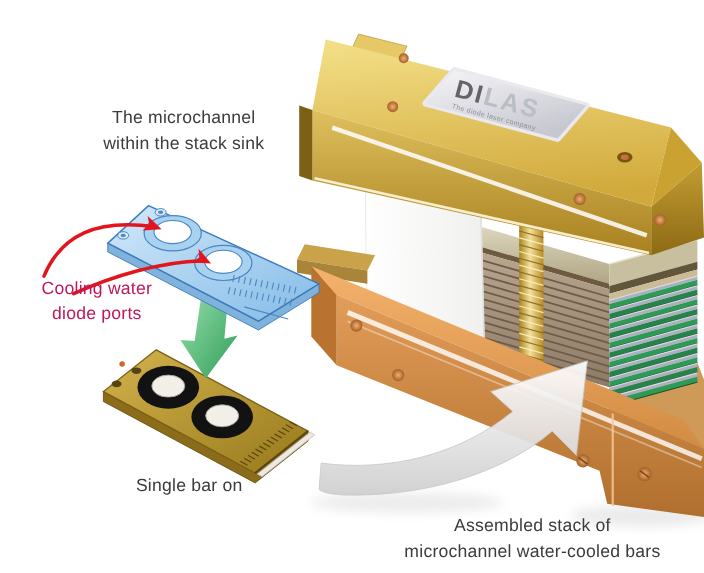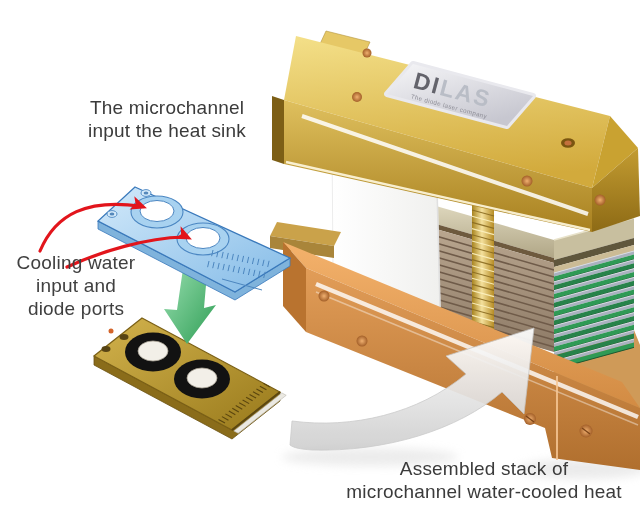--- a/index.html
+++ b/index.html
@@ -1,25 +1,25 @@
 <!DOCTYPE html>
 <html><head>
 <meta charset="utf-8">
 <style>
   html,body{margin:0;padding:0;background:#fff}
   .canvas{position:relative;width:640px;height:521px;background:#fff;
           font-family:"Liberation Sans",sans-serif;overflow:hidden}
   .canvas svg{position:absolute;left:0;top:0}
-  .lbl{position:absolute;text-align:center;font-size:19px;line-height:23px;
+  .lbl{position:absolute;text-align:center;font-size:16px;line-height:23px;
        letter-spacing:.2px;color:#3b3b3b}
   .lbl span{display:block}
   .lbl-micro{left:34px;top:96px;width:266px}
-  .lbl-cool{left:0px;top:251px;width:152px;color:#404040}
+  .lbl-cool{left:12px;top:251px;width:152px;color:#be185d}
   .lbl-single{left:46px;top:430px;width:252px}
-  .lbl-stack{left:330px;top:457px;width:308px}
+  .lbl-stack{left:330px;top:467px;width:308px}
 </style>
 </head>
 <body>
 
 <div class="canvas">
 <svg width="640" height="521" viewBox="0 0 640 521">
   <defs>
     <linearGradient id="gTop" x1="0" y1="0" x2="0.15" y2="1">
       <stop offset="0" stop-color="#f4e089"></stop>
           <stop offset="1" stop-color="#d2aa3c"></stop>
@@ -321,26 +321,26 @@
     <path d="M1 0 L-15 -7 L-11 0 L-15 7 Z" transform="translate(146,208) rotate(20)" fill="#e2151c"></path>
   </g>
   <g>
     <path d="M 67 267 C 102 251, 146 238, 184 237" fill="none" stroke-width="3.2" stroke-linecap="round" stroke="#e2151c"></path>
     <path d="M1 0 L-15 -7 L-11 0 L-15 7 Z" transform="translate(191,239) rotate(26)" fill="#e2151c"></path>
   </g>
 </svg>
 
 <div class="lbl lbl-micro">
   <span>The microchannel</span>
-  <span>input the heat sink</span>
+  <span>within the stack sink</span>
 </div>
 <div class="lbl lbl-cool">
   <span>Cooling water</span>
-  <span>input and</span>
   <span>diode ports</span>
 </div>
 <div class="lbl lbl-single">
+  <span>Single bar on</span>
 </div>
 <div class="lbl lbl-stack">
   <span>Assembled stack of</span>
-  <span>microchannel water-cooled heat</span>
+  <span>microchannel water-cooled bars</span>
 </div>
 
 </div>
 </body></html>

